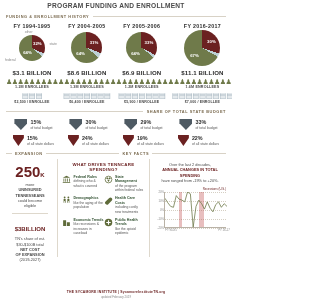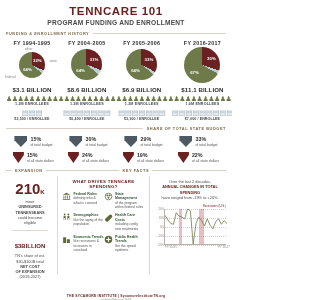--- a/index.html
+++ b/index.html
@@ -137,21 +137,20 @@
 
   .footer { position:absolute; left:0; right:0; bottom:3px; text-align:center; }
   .f1 { font-size:3.4px; font-weight:bold; color:#6b2121; letter-spacing:0.2px; }
   .f2 { font-size:2.9px; color:#8a8a8a; margin-top:0.5px; }
 </style>
 </head>
 <body>
 
 <div class="page">
 
-  <div class="title">TENNCARE 101</div>
   <div class="subtitle">PROGRAM FUNDING AND ENROLLMENT</div>
 
   <div class="sec-rule">
     <div class="sec-label">FUNDING &amp; ENROLLMENT HISTORY</div>
     <div class="sec-line"></div>
   </div>
 
   <div class="cols" id="cols">
       <div class="col">
     <div class="fy">FY 1994-1995</div>
@@ -280,21 +279,21 @@
     <div class="sec-label">EXPANSION</div>
     <div class="sec-line"></div>
     <div class="sec-label">KEY FACTS</div>
     <div class="sec-line"></div>
   </div>
 
   <div class="bottom">
 
     <div class="bcol-left">
       <div class="big-num">
-        <span style="font-size:15px">210</span><span>K</span>
+        <span style="font-size:15px">250</span><span>K</span>
       </div>
       <div class="cap">
         <span>more</span><br>
         <b>UNINSURED</b><br>
         <b>TENNESSEANS</b><br>
         <span>could become</span><br>
         <span>eligible</span>
       </div>
       <div class="mini-rule"></div>
       <div class="big-num" style="font-size:13px">

